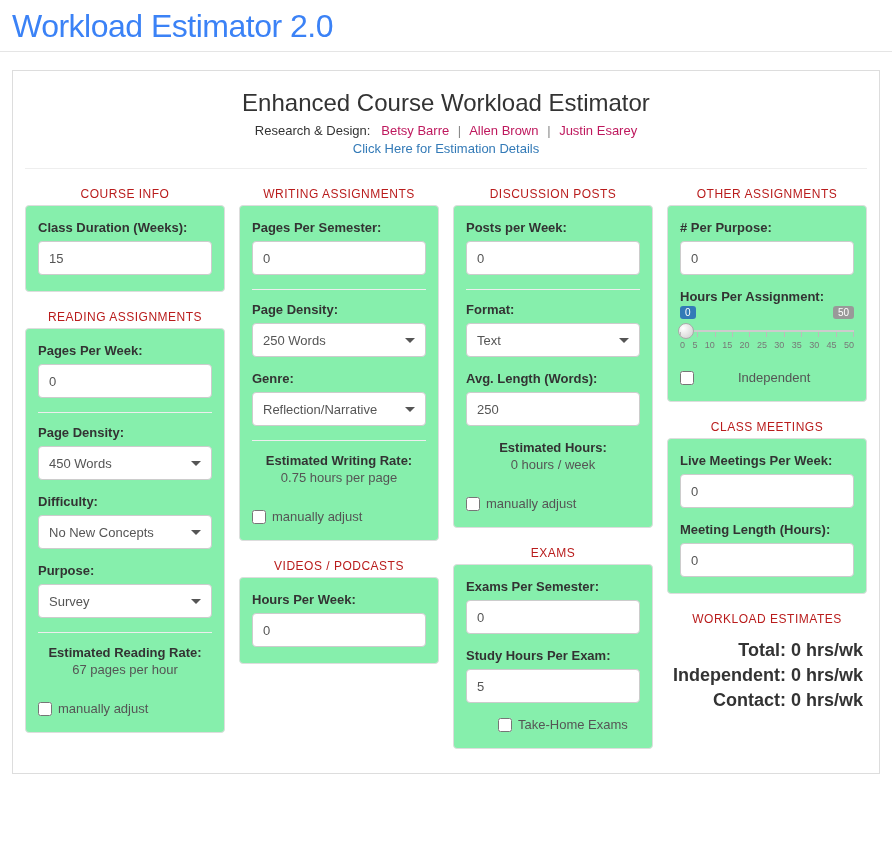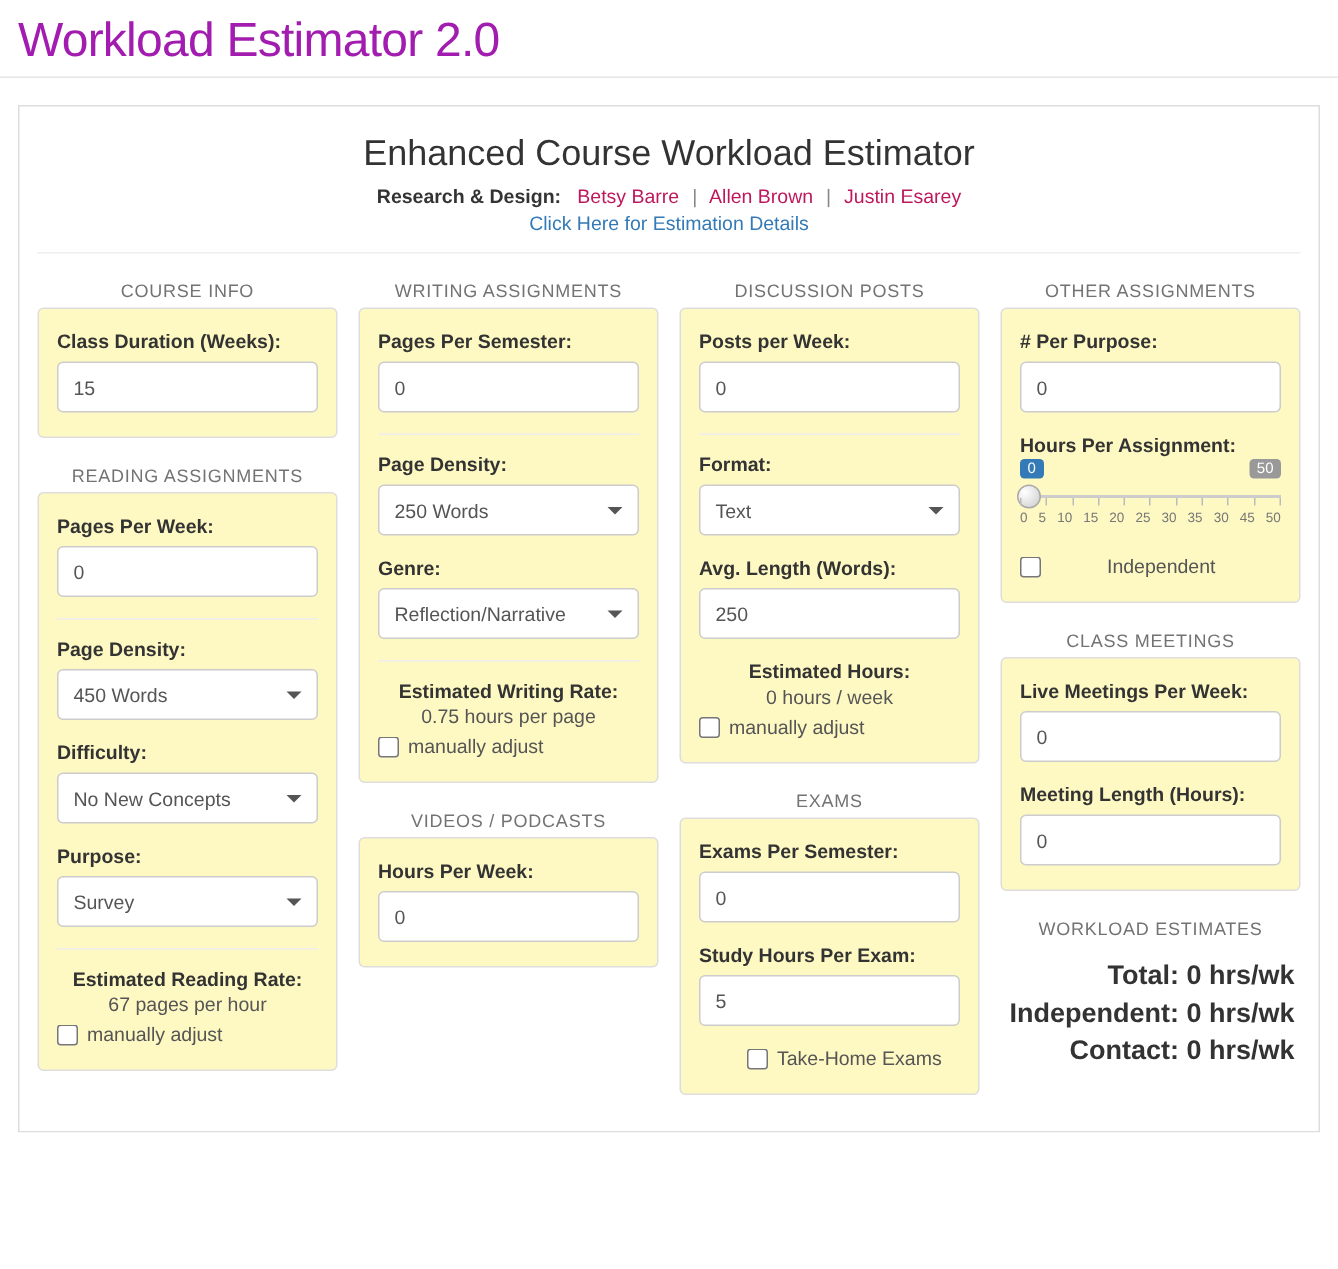--- a/index.html
+++ b/index.html
@@ -10,68 +10,68 @@
     width: 892px;
   }
   .page-title {
     font-family: "Arial Narrow", Arial, sans-serif;
     font-stretch: condensed;
     font-size: 32px;
     font-weight: 400;
     letter-spacing: -0.5px;
     padding: 8px 12px 6px 12px;
     border-bottom: 1px solid #e5e5e5;
-    color: #a21caf;
+    color: #3b82f6;
   }
   .outer-box {
     margin: 18px 12px 0 12px;
     border: 1px solid #ddd;
     padding: 18px 12px 24px 12px;
   }
   .subtitle {
     text-align: center;
     font-size: 24px;
     font-weight: 400;
     color: #333;
     margin-bottom: 6px;
   }
   .credits {
     text-align: center;
     font-size: 13px;
     margin-bottom: 3px;
   }
-  .credits b { font-weight: bold; }
+  .credits b { font-weight: normal; }
   .credits a { color: #be185d; text-decoration: none; }
   .credits .sep { color: #888; margin: 0 5px; }
   .details-link {
     text-align: center;
     font-size: 13px;
     margin-bottom: 12px;
   }
   .details-link a { color: #337ab7; text-decoration: none; }
   .rule { border-top: 1px solid #eee; margin: 10px 0 18px 0; }
   .cols {
     display: flex;
     gap: 14px;
     align-items: flex-start;
   }
   .col { flex: 1 1 0; display: flex; flex-direction: column; gap: 18px; }
   .section-heading {
     text-align: center;
     font-size: 12px;
     letter-spacing: 0.5px;
     font-weight: 400;
-    color: #737373;
+    color: #b91c1c;
     margin-bottom: 4px;
   }
   .card {
     border: 1px solid #ddd;
     border-radius: 4px;
     padding: 14px 12px 16px 12px;
-    background: #fef9c3;
+    background: #86efac;
   }
   .label {
     font-size: 13px;
     font-weight: bold;
     color: #333;
     margin-bottom: 6px;
     display: block;
   }
   .input, .select {
     width: 100%;
@@ -96,21 +96,21 @@
     border-top: 5px solid #555;
   }
   .field { margin-bottom: 14px; }
   .field:last-child { margin-bottom: 0; }
   .divider { border-top: 1px solid #eee; margin: 8px 0 12px 0; }
   .est-block { text-align: center; margin-top: 6px; }
   .est-block .est-label { font-size: 13px; font-weight: bold; }
   .est-block .est-value { font-size: 13px; color: #555; margin-top: 2px; }
   .check-row {
     display: flex; align-items: center; gap: 6px;
-    font-size: 13px; color: #555; margin-top: 5px;
+    font-size: 13px; color: #555; margin-top: 24px;
   }
   .check-row input { width: 14px; height: 14px; }
   .slider-wrap { position: relative; height: 46px; }
   .slider-badge {
     position: absolute; top: -4px;
     background: #337ab7; color: #fff;
     font-size: 10px; padding: 1px 5px; border-radius: 3px;
   }
   .slider-badge.left { left: 0; }
   .slider-badge.right { right: 0; background:#999; }

